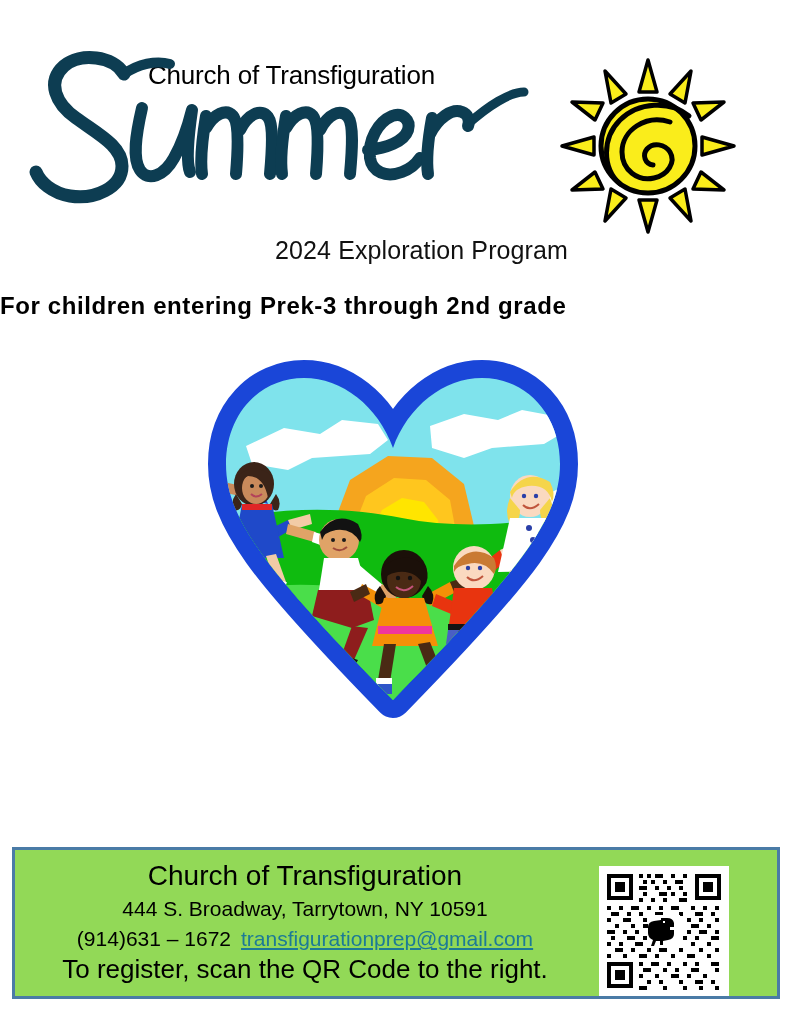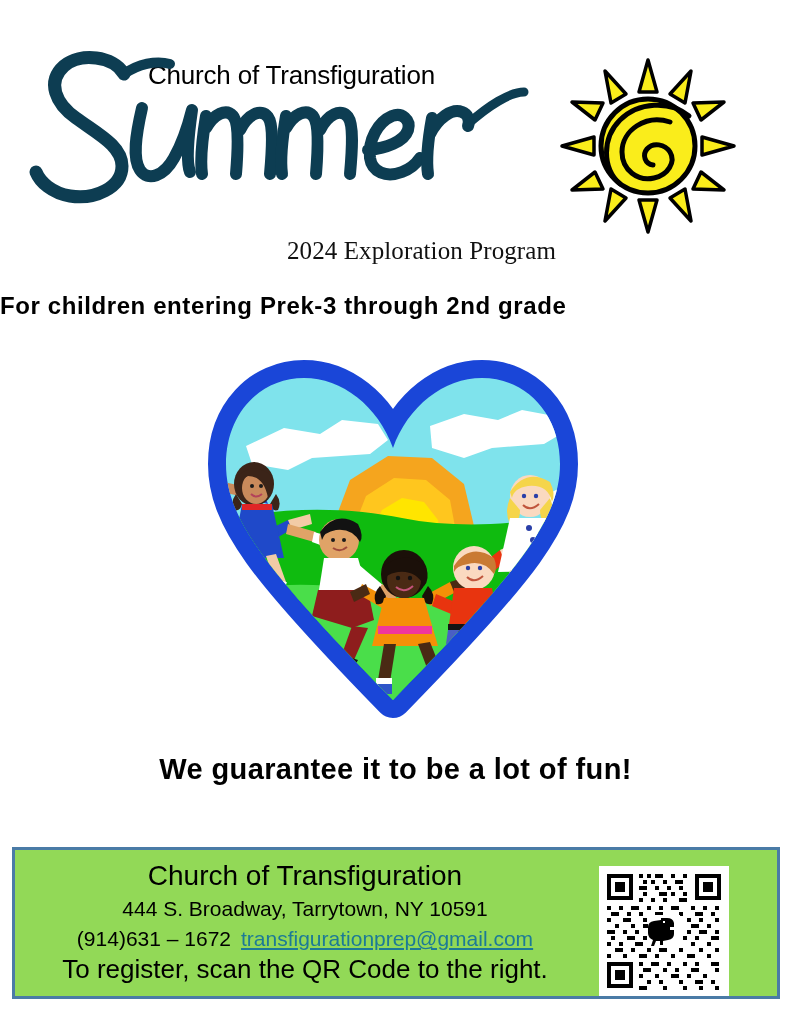--- a/index.html
+++ b/index.html
@@ -50,21 +50,21 @@
   .program-line {
     position: absolute;
     left: 0;
     top: 236px;
     width: 791px;
     text-align: center;
     font-size: 25px;
     color: #111111;
     letter-spacing: 0.1px;
   }
-  .program-line span { padding-left: 52px; font-family: Liberation Serif, serif; }
+  .program-line span { padding-left: 52px; }
 
   .audience-line {
     position: absolute;
     left: 0;
     top: 292px;
     width: 791px;
     text-align: left;
     font-size: 24px;
     color: #000000;
     font-weight: 600;
@@ -361,21 +361,20 @@
           <path d="M318 242 L312 272 L324 276 L330 242 Z" fill="#fad9c0"></path>
           <path d="M352 242 L364 268 L376 262 L364 240 Z" fill="#fad9c0"></path>
           <path d="M308 270 L292 282 L302 292 L320 280 Z" fill="#141414"></path>
           <path d="M362 264 L372 284 L384 278 L374 258 Z" fill="#141414"></path>
         </g>
       </g>
     </svg>
   </div>
 
   <div class="cta">
-    <span class="l2">We guarantee it to be a lot of fun!</span>
   </div>
 
   <div class="contact-panel">
 
     <div class="contact-text">
       <span class="contact-name">Church of Transfiguration</span>
       <span class="contact-addr">444 S. Broadway,  Tarrytown,  NY 10591</span>
       <span class="contact-phone-row">
         <span>(914)631 – 1672</span><a class="contact-email" href="#">transfigurationprep@gmail.com</a>
       </span>

